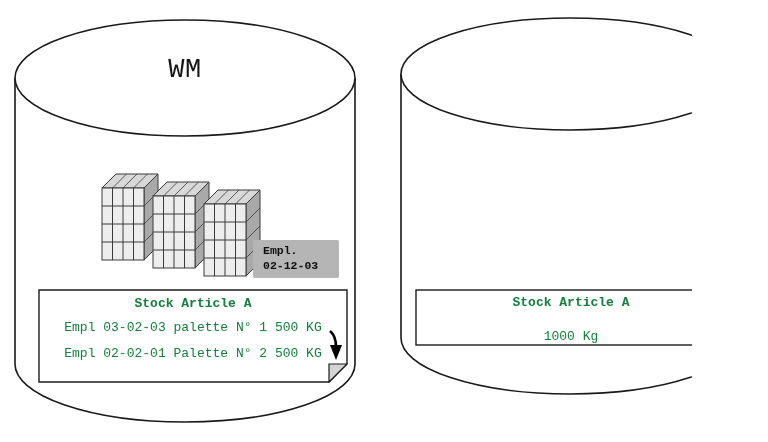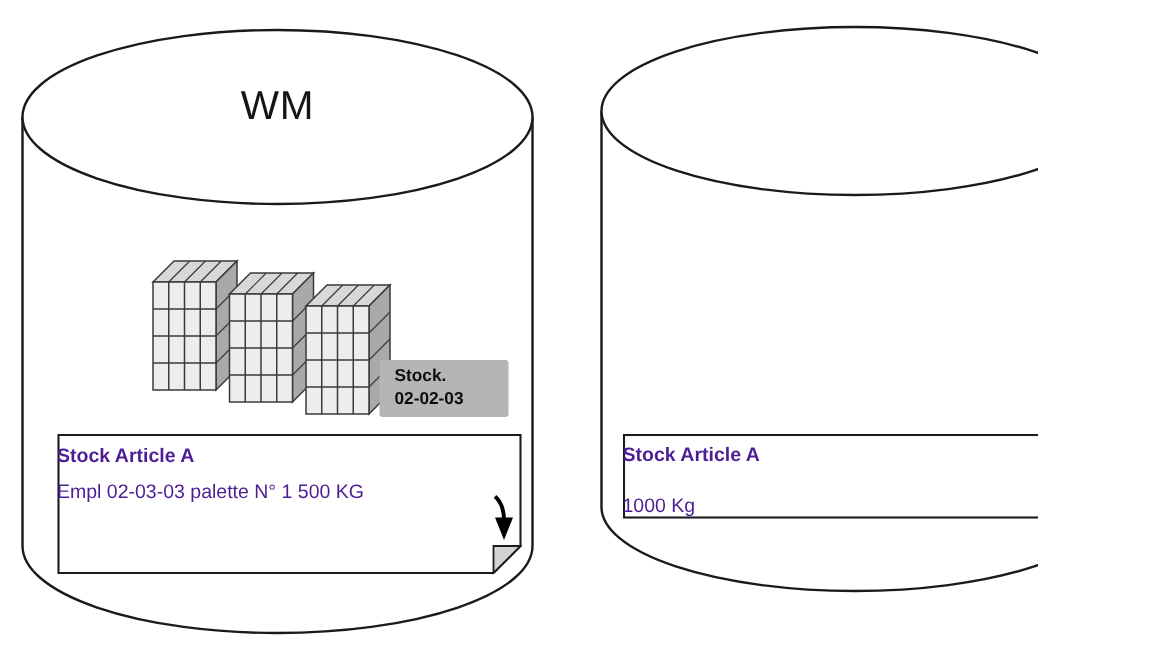--- a/index.html
+++ b/index.html
@@ -1,20 +1,20 @@
 <!DOCTYPE html>
 <html><head>
 <meta charset="utf-8">
 <style>
   html,body{margin:0;padding:0;background:#ffffff;}
   .canvas{position:relative;width:692px;height:442px;background:#ffffff;
-          font-family:Liberation Sans, sans-serif;color:#111;overflow:hidden;}
+          font-family:Liberation Mono, monospace;color:#111;overflow:hidden;}
   .abs{position:absolute;}
   .cyl-title{position:absolute;text-align:center;font-size:27px;letter-spacing:.5px;color:#151515;}
-  .note-text{position:absolute;left:0;width:100%;font-size:13px;color:#4c1d95;}
+  .note-text{position:absolute;left:0;width:100%;text-align:center;font-size:13px;color:#15803d;}
   .note-title{font-weight:bold;}
   .tag{position:absolute;background:#b5b5b5;border-radius:2px;font-size:11.5px;font-weight:bold;
        line-height:1.3;padding:4px 6px 4px 10px;color:#0d0d0d;box-sizing:border-box;}
 </style>
 </head>
 <body>
 
 <div class="canvas">
 
   <svg class="abs" style="left:12px;top:12px" width="346" height="418" viewBox="0 0 346 418">
@@ -33,35 +33,36 @@
         <path d="M10.5,14 L24.5,0 M21,14 L35,0 M31.5,14 L45.5,0" stroke="#3a3a3a" stroke-width="0.8"></path>
         <path d="M42,32 L56,18 M42,50 L56,36 M42,68 L56,54" stroke="#3a3a3a" stroke-width="0.8"></path>
       </g>
     </defs>
     <use href="#rack" transform="translate(2,2)"></use>
     <use href="#rack" transform="translate(53,10)"></use>
     <use href="#rack" transform="translate(104,18)"></use>
   </svg>
 
   <div class="tag" style="left:253px;top:240px;width:86px;height:38px">
-    <div>Stock.</div>
-    <div>02-02-03</div>
+    <div>Empl.</div>
+    <div>02-12-03</div>
   </div>
 
   <div class="abs" style="left:38px;top:289px;width:310px;height:94px">
     <svg width="310" height="94" viewBox="0 0 310 94" style="position:absolute;left:0;top:0">
       <path d="M1,1 H309 V75 L291,93 H1 Z" fill="#fff" stroke="#1c1c1c" stroke-width="1.4"></path>
       <polygon points="291,93 309,75 291,75" fill="#d4d4d4" stroke="#1c1c1c" stroke-width="1.2"></polygon>
       <g>
         <path d="M292,42 Q298,47 298,58" fill="none" stroke="#000" stroke-width="2.6"></path>
         <polygon points="292,56 304,56 298,71" fill="#000"></polygon>
       </g>
     </svg>
     <div class="note-text note-title" style="top:7px">Stock Article A</div>
-    <div class="note-text" style="top:31px">Empl 02-03-03 palette N° 1 500 KG</div>
+    <div class="note-text" style="top:31px">Empl 03-02-03 palette N° 1 500 KG</div>
+    <div class="note-text" style="top:57px">Empl 02-02-01 Palette N° 2 500 KG</div>
   </div>
 
   <svg class="abs" style="left:398px;top:12px" width="344" height="388" viewBox="0 0 344 388">
     <path d="M3,62 L3,326 A169,56 0 0 0 341,326 L341,62" fill="#fff" stroke="#1a1a1a" stroke-width="1.6"></path>
     <ellipse cx="172" cy="62" rx="169" ry="56" fill="#fff" stroke="#1a1a1a" stroke-width="1.6"></ellipse>
   </svg>
 
   <div class="abs" style="left:415px;top:289px;width:312px;height:57px">
     <svg width="312" height="57" viewBox="0 0 312 57" style="position:absolute;left:0;top:0">
       <rect x="1" y="1" width="310" height="55" fill="#fff" stroke="#1c1c1c" stroke-width="1.4"></rect>

